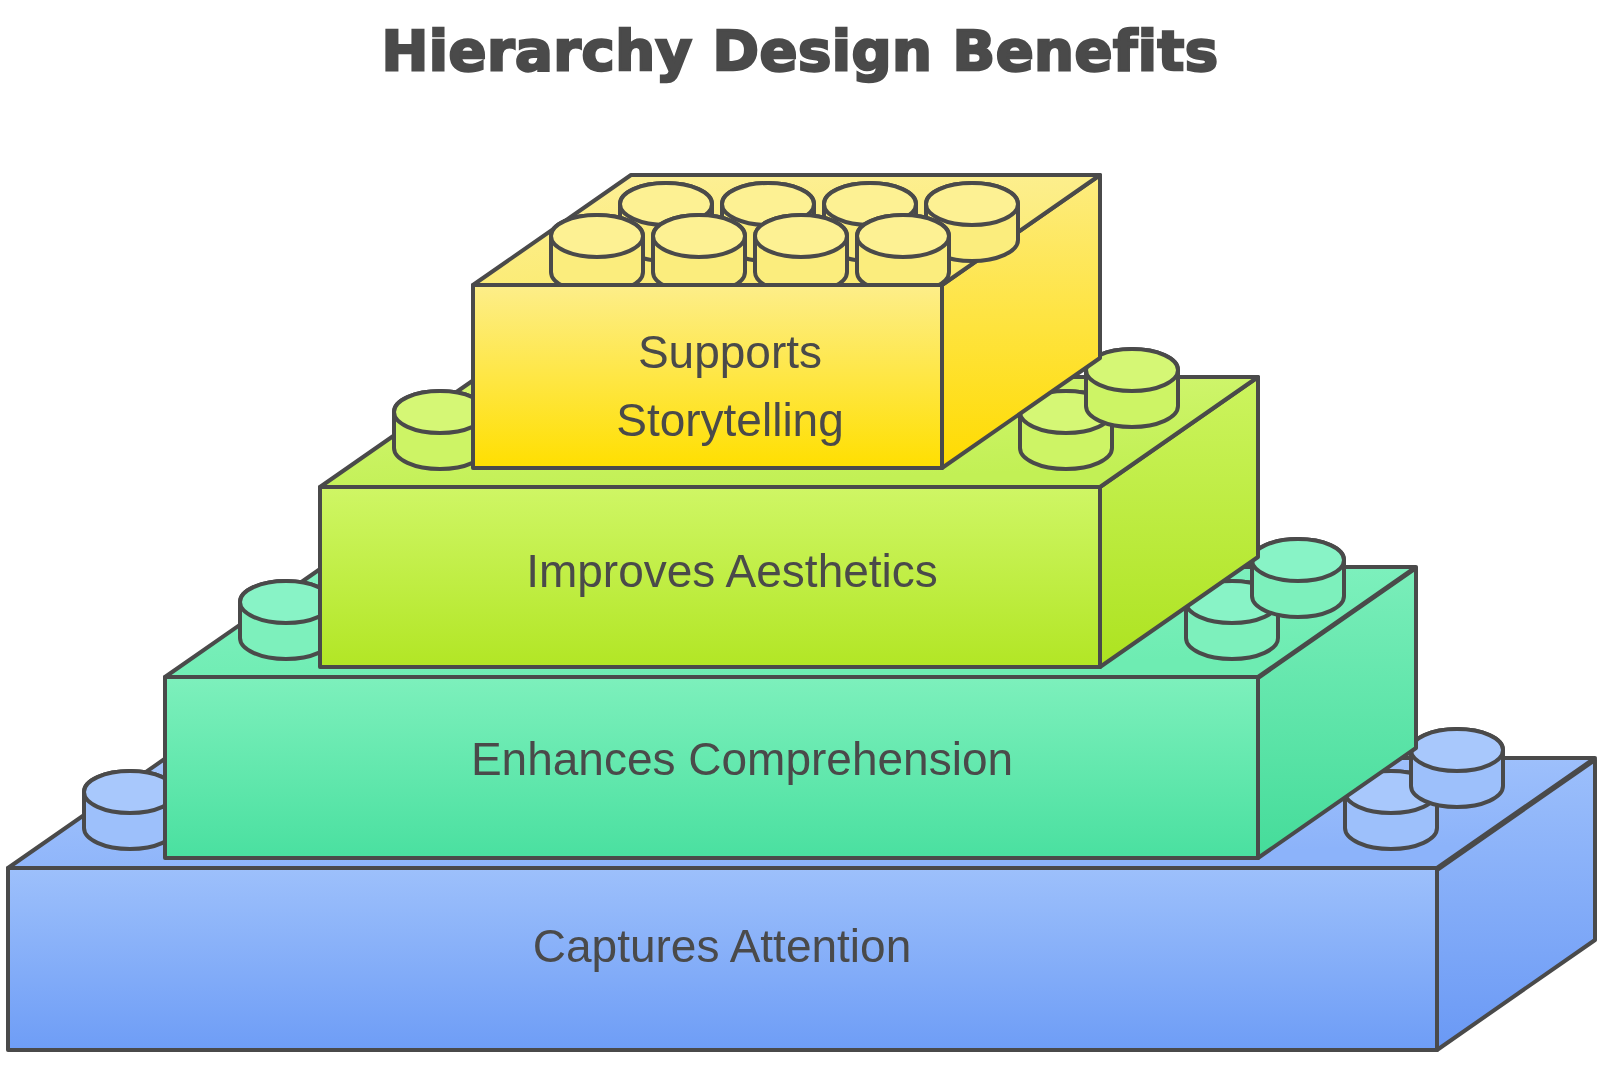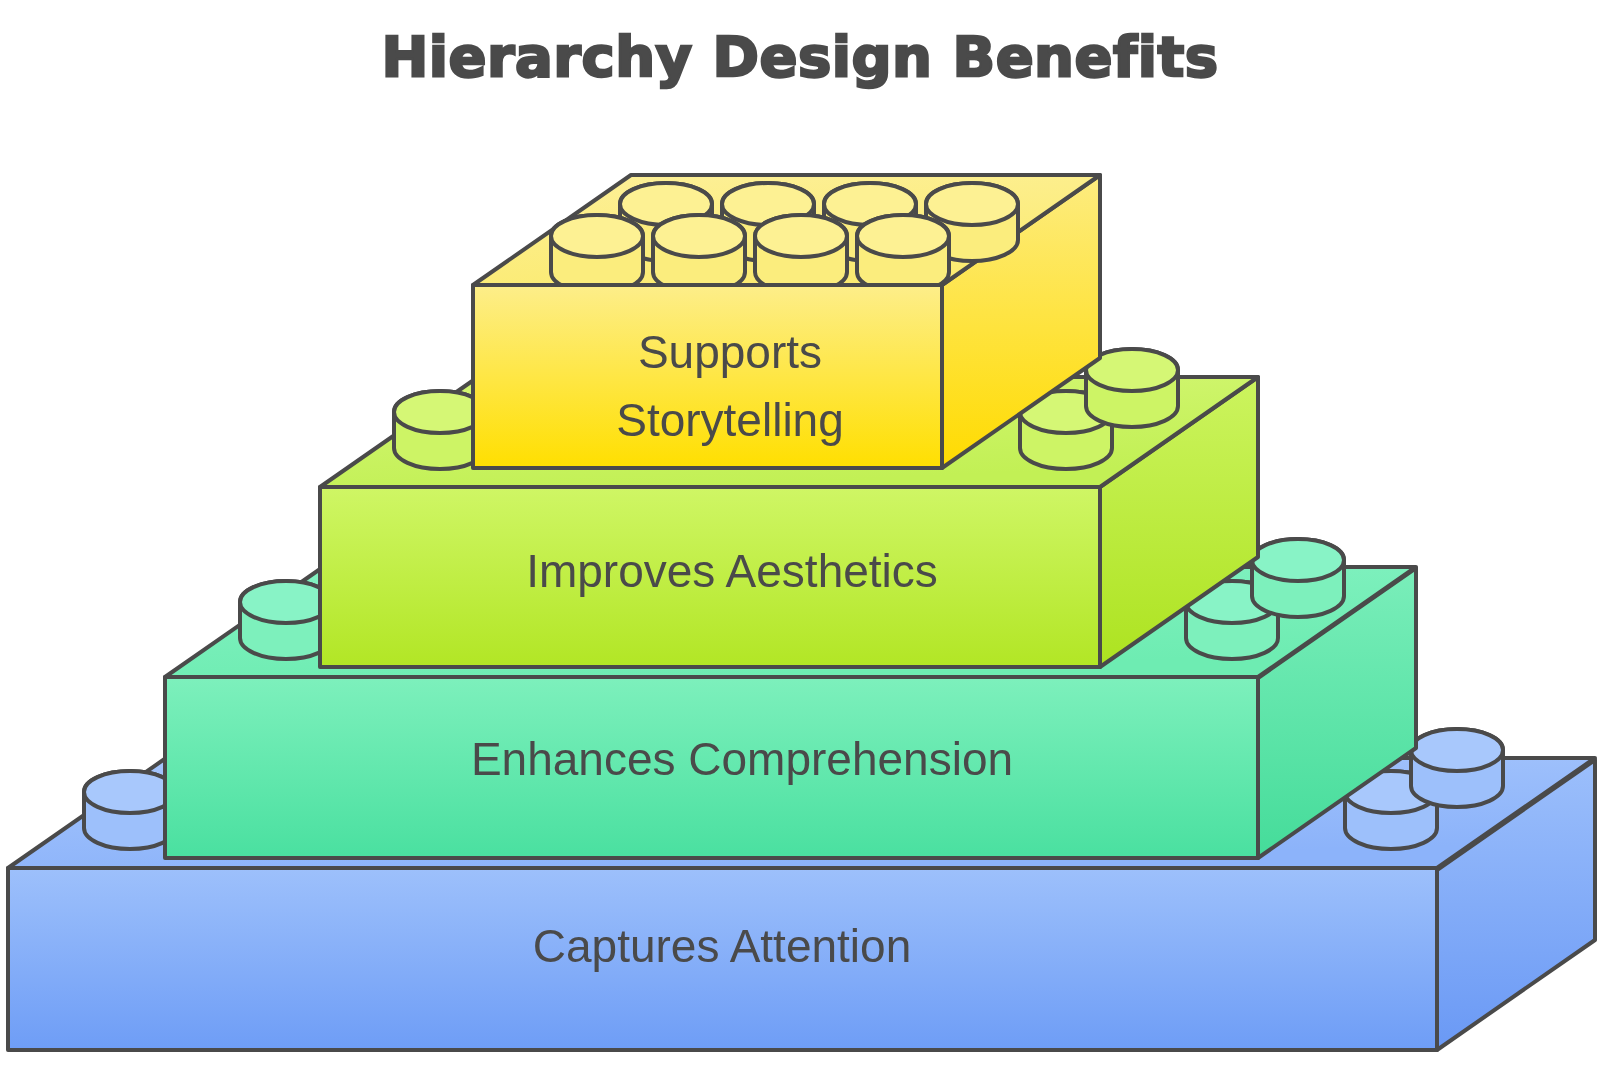--- a/index.html
+++ b/index.html
@@ -15,21 +15,21 @@
     position: relative;
   }
   #stage {
     position: absolute;
     inset: 0;
     width: 1600px;
     height: 1066px;
   }
   .chart-title {
     position: absolute;
-    top: 24px;
+    top: 18px;
     left: 0;
     width: 1600px;
     text-align: center;
     font-family: "DejaVu Sans", sans-serif;
     font-weight: bold;
     font-size: 56px;
     letter-spacing: 0.5px;
     color: #4a4a4a;
     -webkit-text-stroke: 2.5px #4a4a4a;
     text-stroke: 2.5px #4a4a4a;

